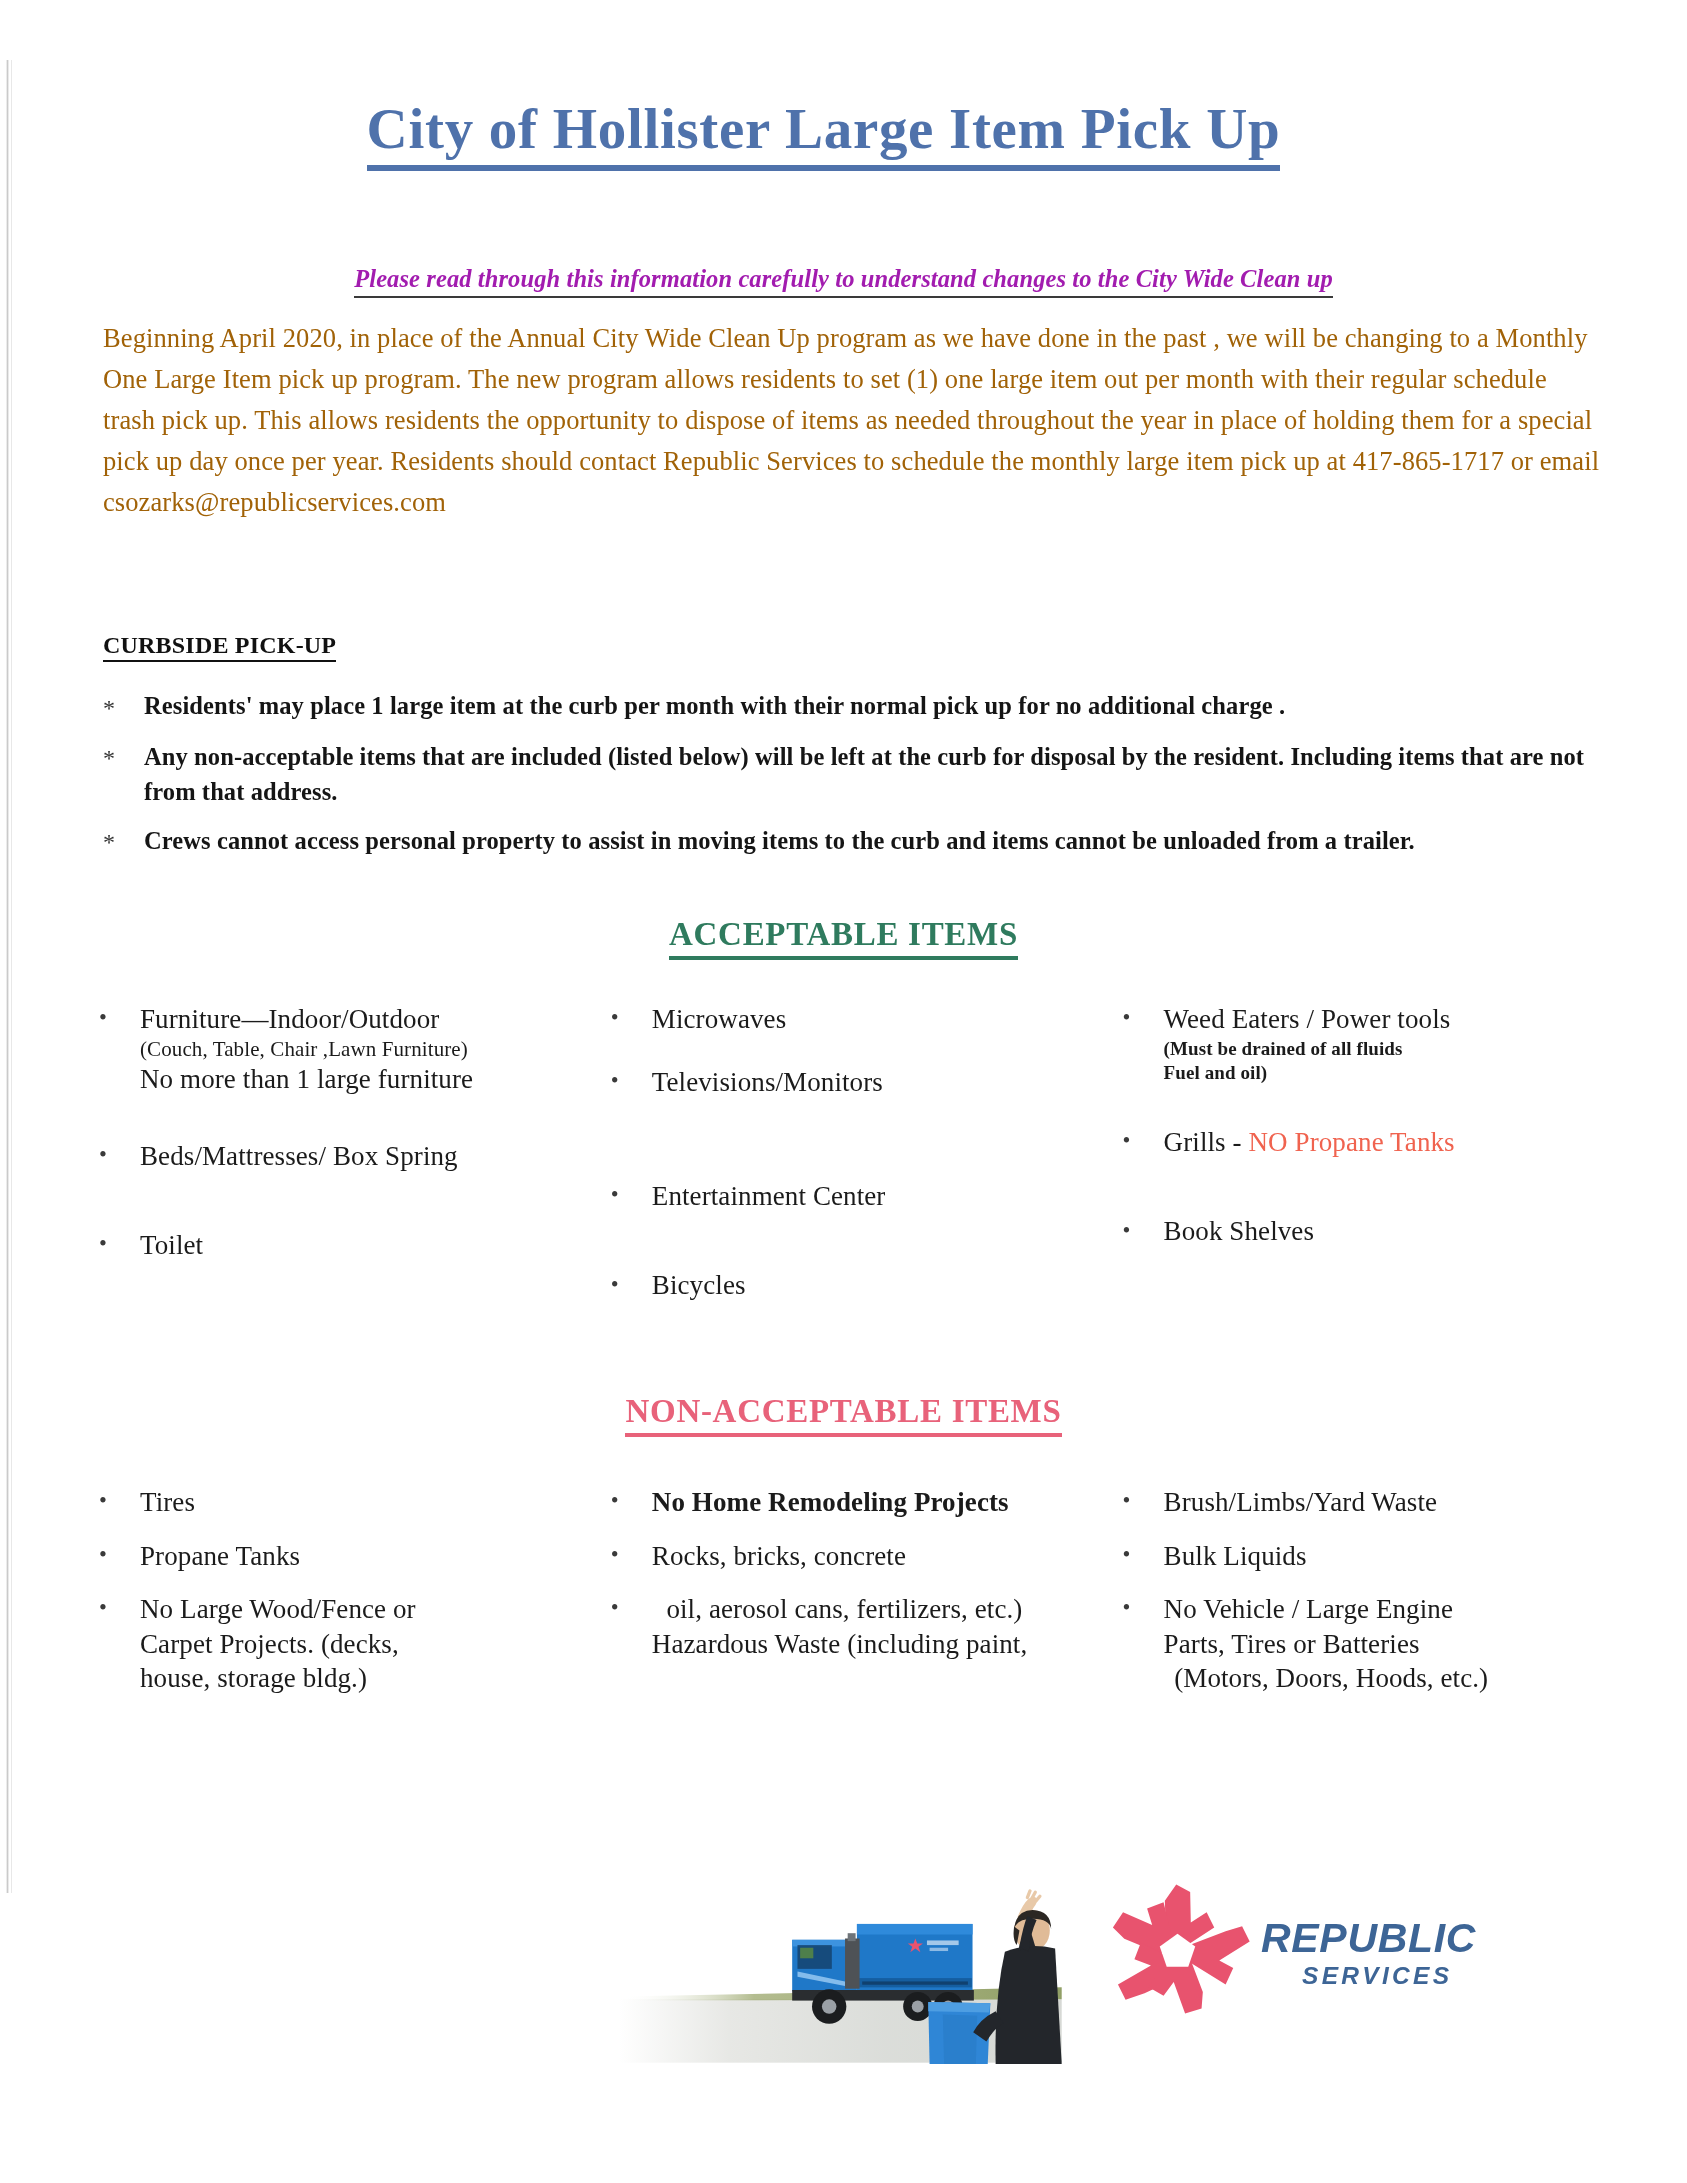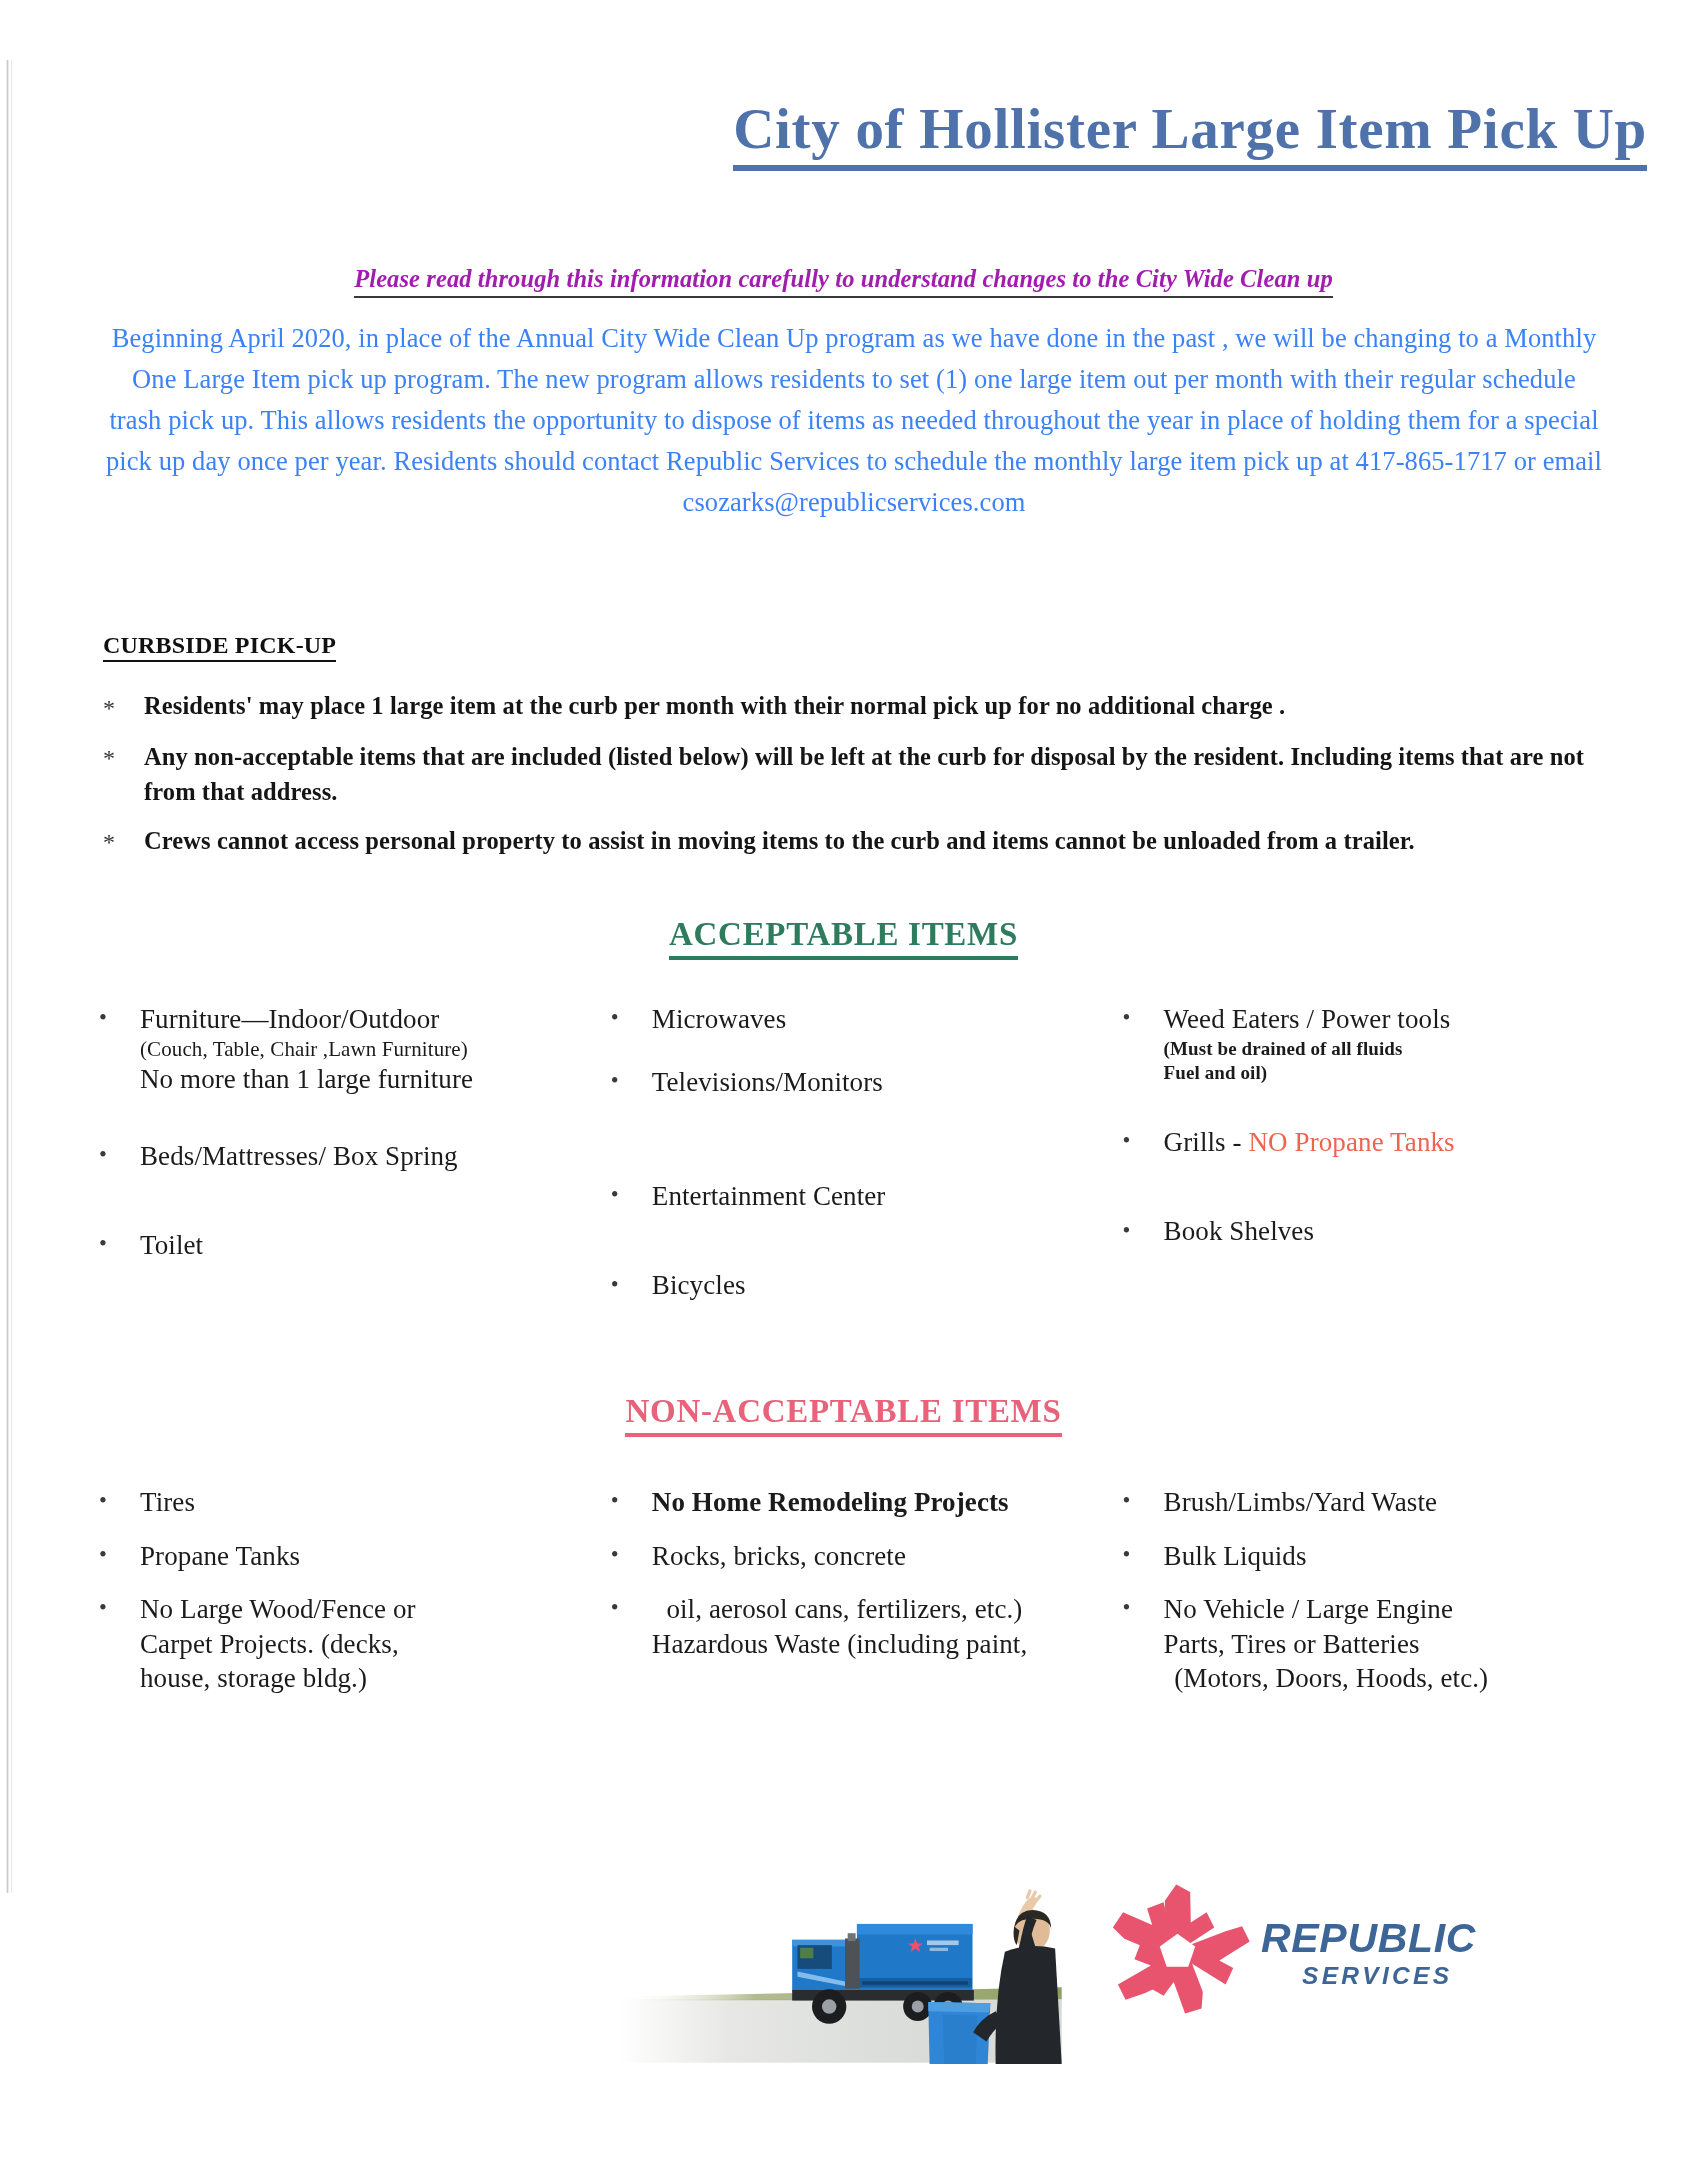--- a/index.html
+++ b/index.html
@@ -44,21 +44,21 @@
     width: 1687px;
     height: 2183px;
   }
 
   
   .title-wrap {
     position: absolute;
     left: 0;
     top: 99px;
     width: 1647px;
-    text-align: right;
+    text-align: center;
   }
   .title {
     display: inline-block;
     font-family: "Liberation Serif", "DejaVu Serif", serif;
     font-size: 57px;
     font-weight: bold;
     letter-spacing: 0.7px;
     color: #4f72ab;
     border-bottom: 6px solid #4f72ab;
     padding-bottom: 6.6px;
@@ -85,23 +85,22 @@
   }
 
   
   .intro {
     position: absolute;
     left: 103px;
     top: 318px;
     width: 1502px;
     font-size: 26.5px;
     line-height: 1.55;
-    color: #3b82f6;
+    color: #a16207;
     letter-spacing: 0.1px;
-    text-align: center;
   }
 
   
   .curbside-head {
     position: absolute;
     left: 103px;
     top: 632px;
     font-size: 24px;
     font-weight: bold;
     color: #111;

